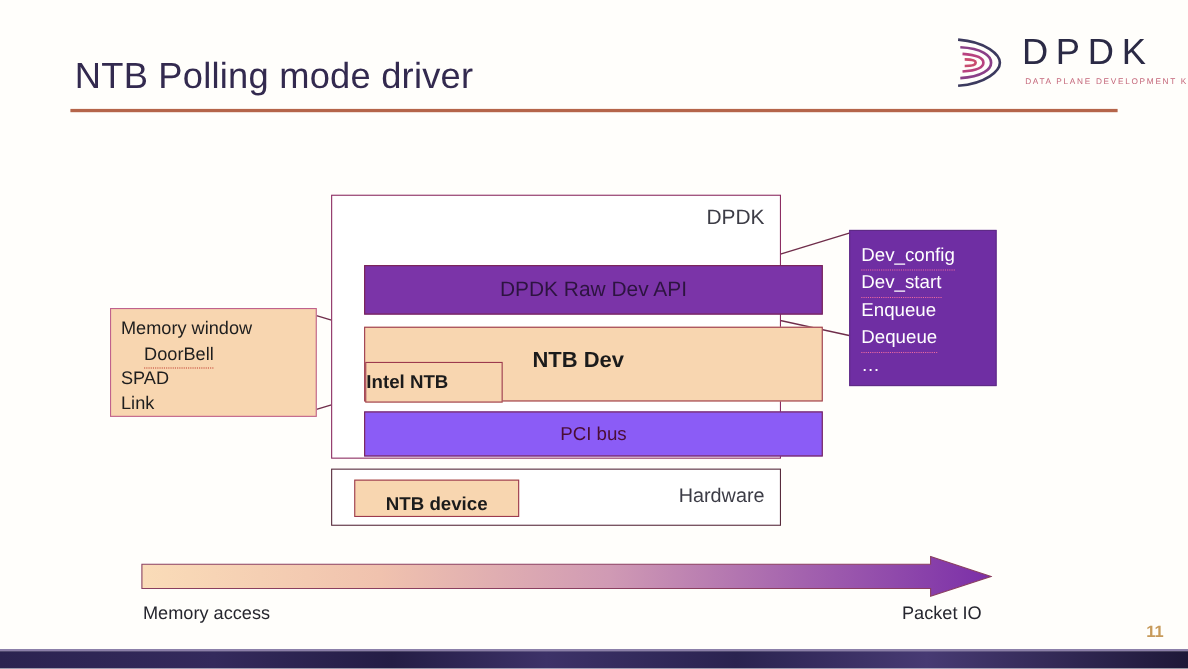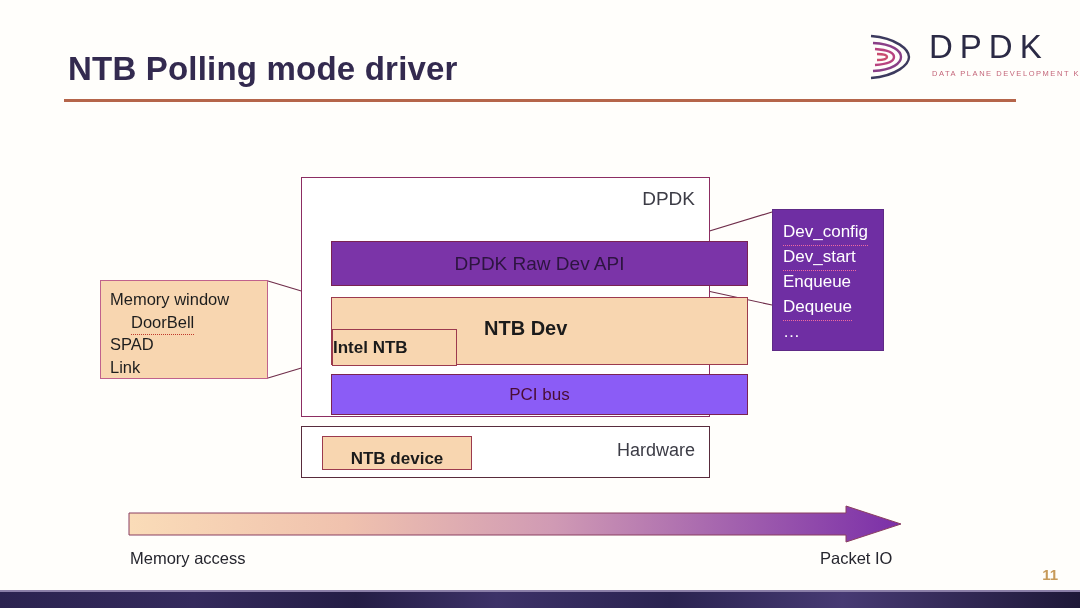--- a/index.html
+++ b/index.html
@@ -17,21 +17,21 @@
     background: #fffefb;
     overflow: hidden;
   }
 
   
   #page-title {
     position: absolute;
     left: 68px;
     top: 50px;
     font-size: 33px;
-    font-weight: 700;
+    font-weight: 400;
     color: #332a4f;
     letter-spacing: 0.2px;
     white-space: nowrap;
   }
   #title-rule {
     position: absolute;
     left: 64px;
     top: 99px;
     width: 952px;
     height: 3px;
@@ -181,21 +181,21 @@
     font-size: 17px;
     font-weight: bold;
     color: #1b1b1b;
   }
 
   
   #callout-left {
     position: absolute;
     left: 100px;
     top: 280px;
-    width: 168px;
+    width: 188px;
     height: 99px;
     background: #f8d6b0;
     border: 1.5px solid #c0628c;
     box-sizing: border-box;
     padding: 7px 0 0 9px;
   }
   #callout-left .line {
     font-size: 16.5px;
     color: #1e1e1e;
     line-height: 22.5px;
@@ -205,21 +205,21 @@
   .squiggle-dark {
     border-bottom: 1.6px dotted #c0392b;
     padding-bottom: 1px;
     margin-left: 21px;
   }
 
   #callout-right {
     position: absolute;
     left: 772px;
     top: 209px;
-    width: 112px;
+    width: 134px;
     height: 142px;
     background: #6f2ea3;
     border: 1.5px solid #5e2a86;
     box-sizing: border-box;
     padding: 9px 0 0 10px;
   }
   #callout-right .line {
     font-size: 17px;
     color: #ffffff;
     line-height: 25px;

